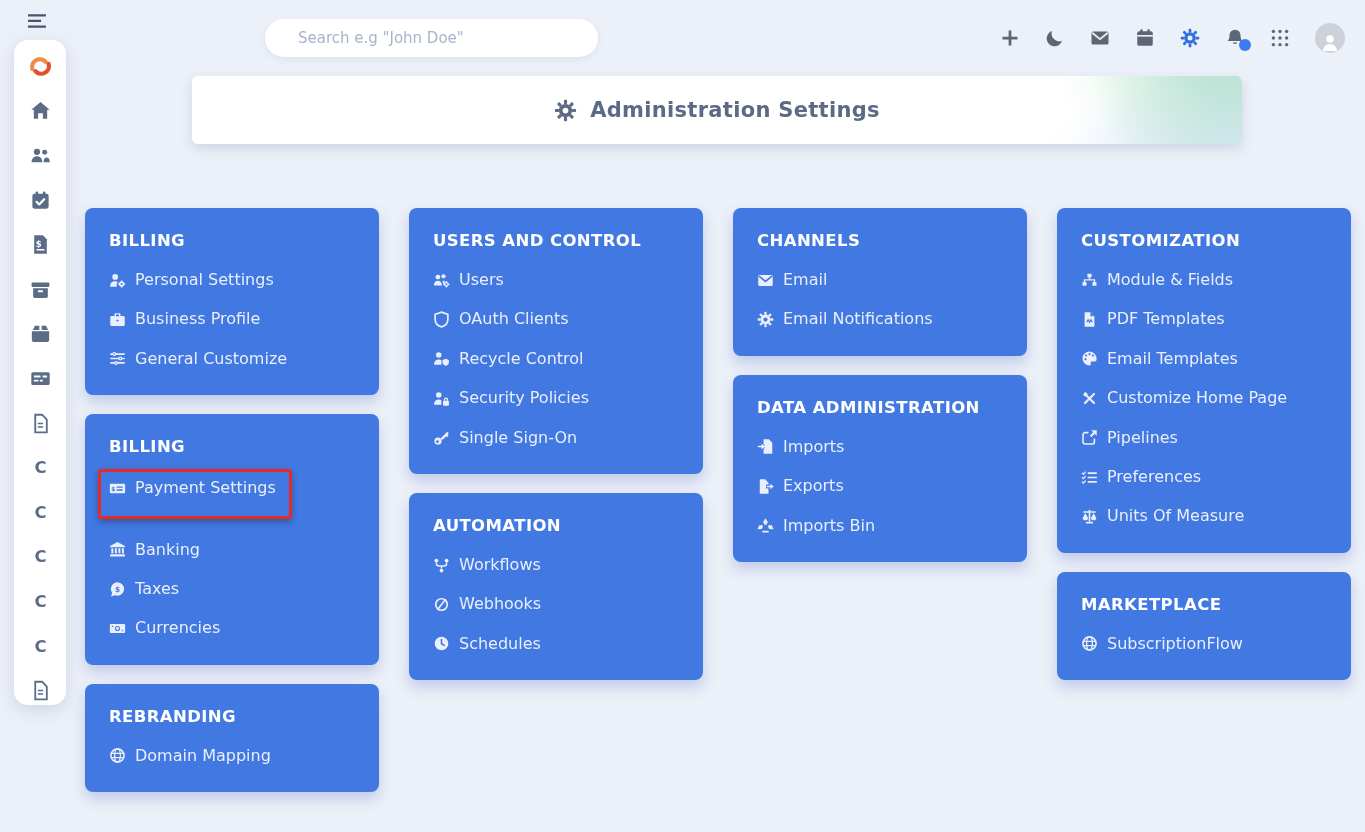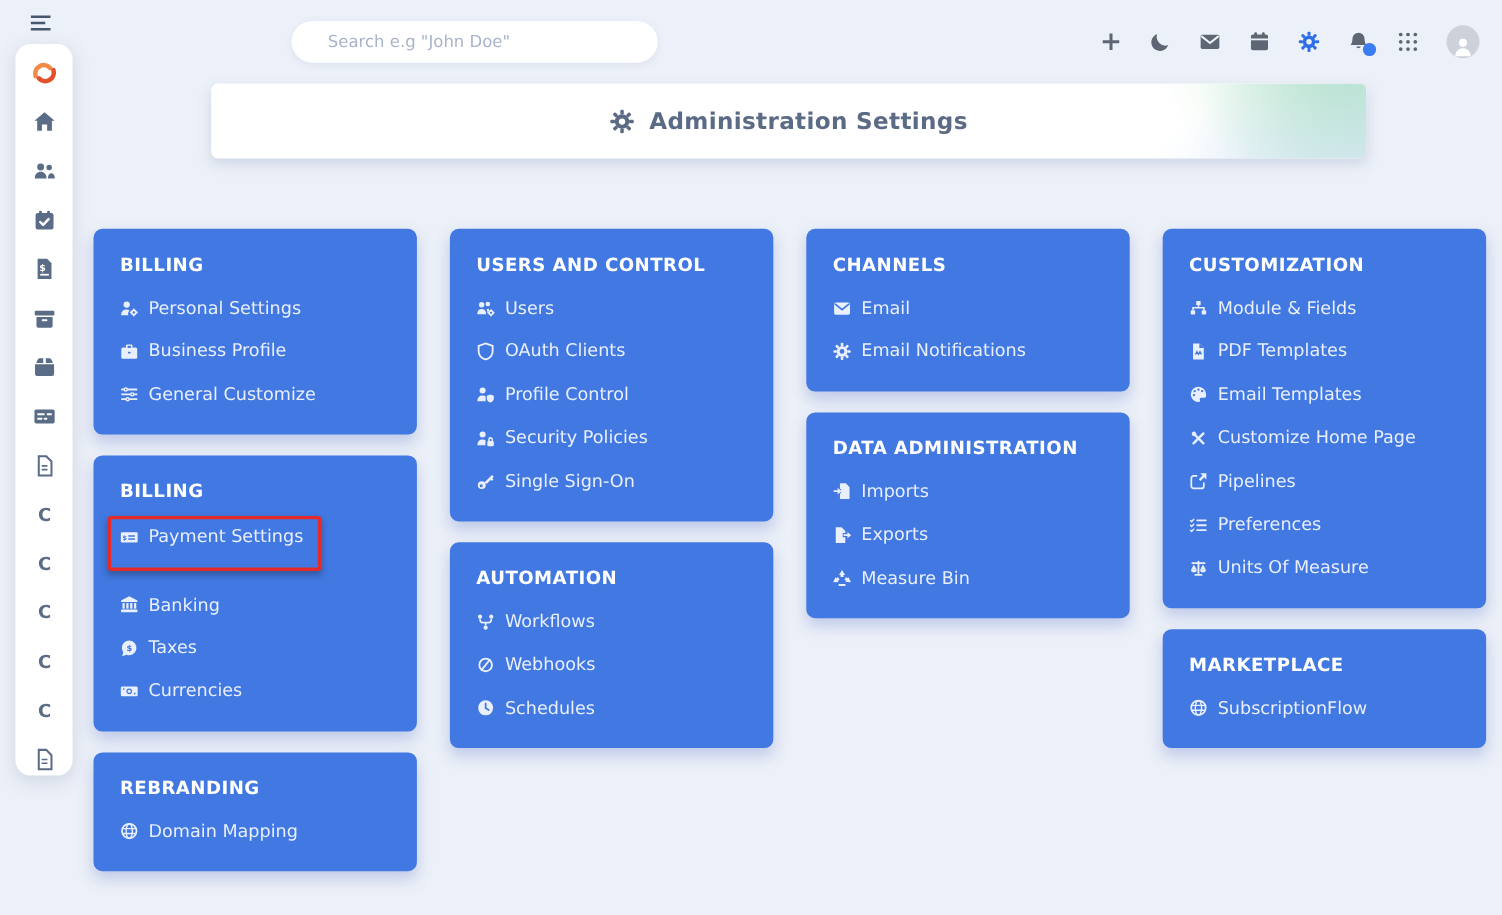--- a/index.html
+++ b/index.html
@@ -620,21 +620,21 @@
       <div class="card-item">
         <svg class="ic">
             <use href="#i-shield"></use>
           </svg>
         <span>OAuth Clients</span>
       </div>
       <div class="card-item">
         <svg class="ic">
             <use href="#i-user-shield"></use>
           </svg>
-        <span>Profile Control</span>
+        <span>Recycle Control</span>
       </div>
       <div class="card-item">
         <svg class="ic">
             <use href="#i-user-lock"></use>
           </svg>
         <span>Security Policies</span>
       </div>
       <div class="card-item">
         <svg class="ic">
             <use href="#i-key"></use>
@@ -694,21 +694,21 @@
       <div class="card-item">
         <svg class="ic">
             <use href="#i-file-export"></use>
           </svg>
         <span>Exports</span>
       </div>
       <div class="card-item">
         <svg class="ic">
             <use href="#i-recycle"></use>
           </svg>
-        <span>Measure Bin</span>
+        <span>Imports Bin</span>
       </div>
     </div>
   </div>
 
   <div class="col">
     <div class="card">
       <div class="card-title">CUSTOMIZATION</div>
       <div class="card-item">
         <svg class="ic">
             <use href="#i-modules"></use>

